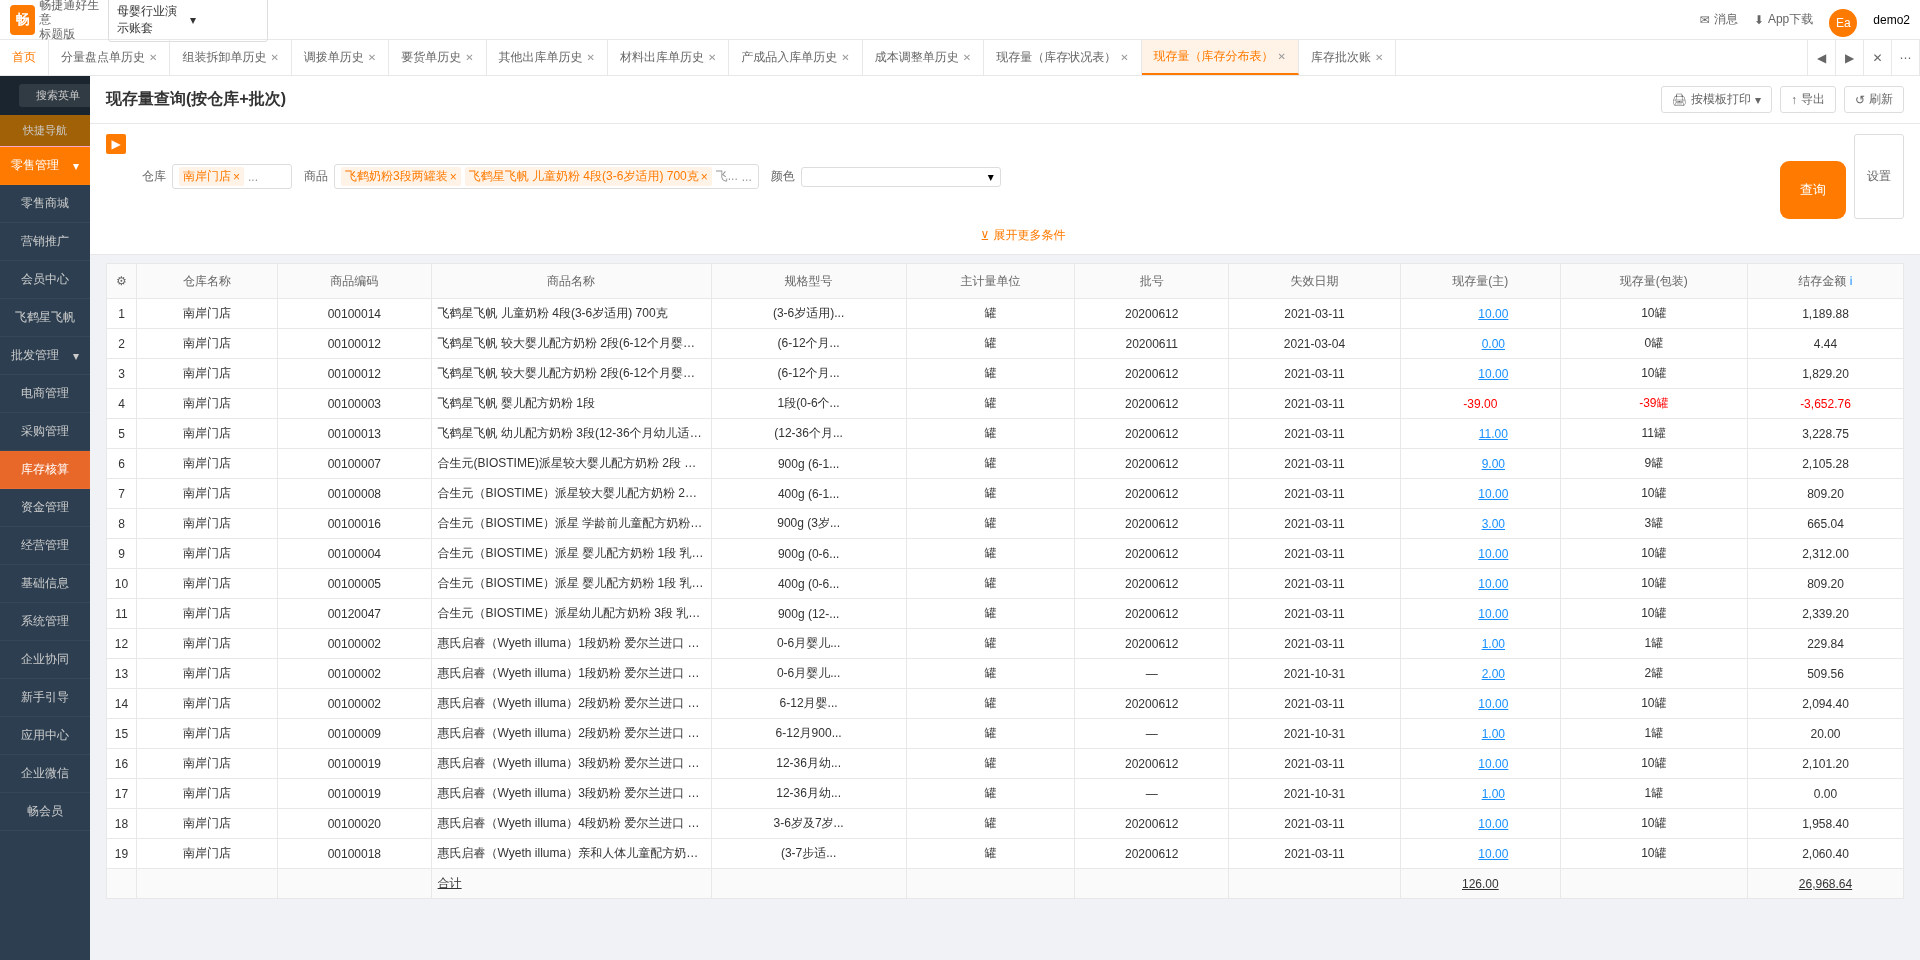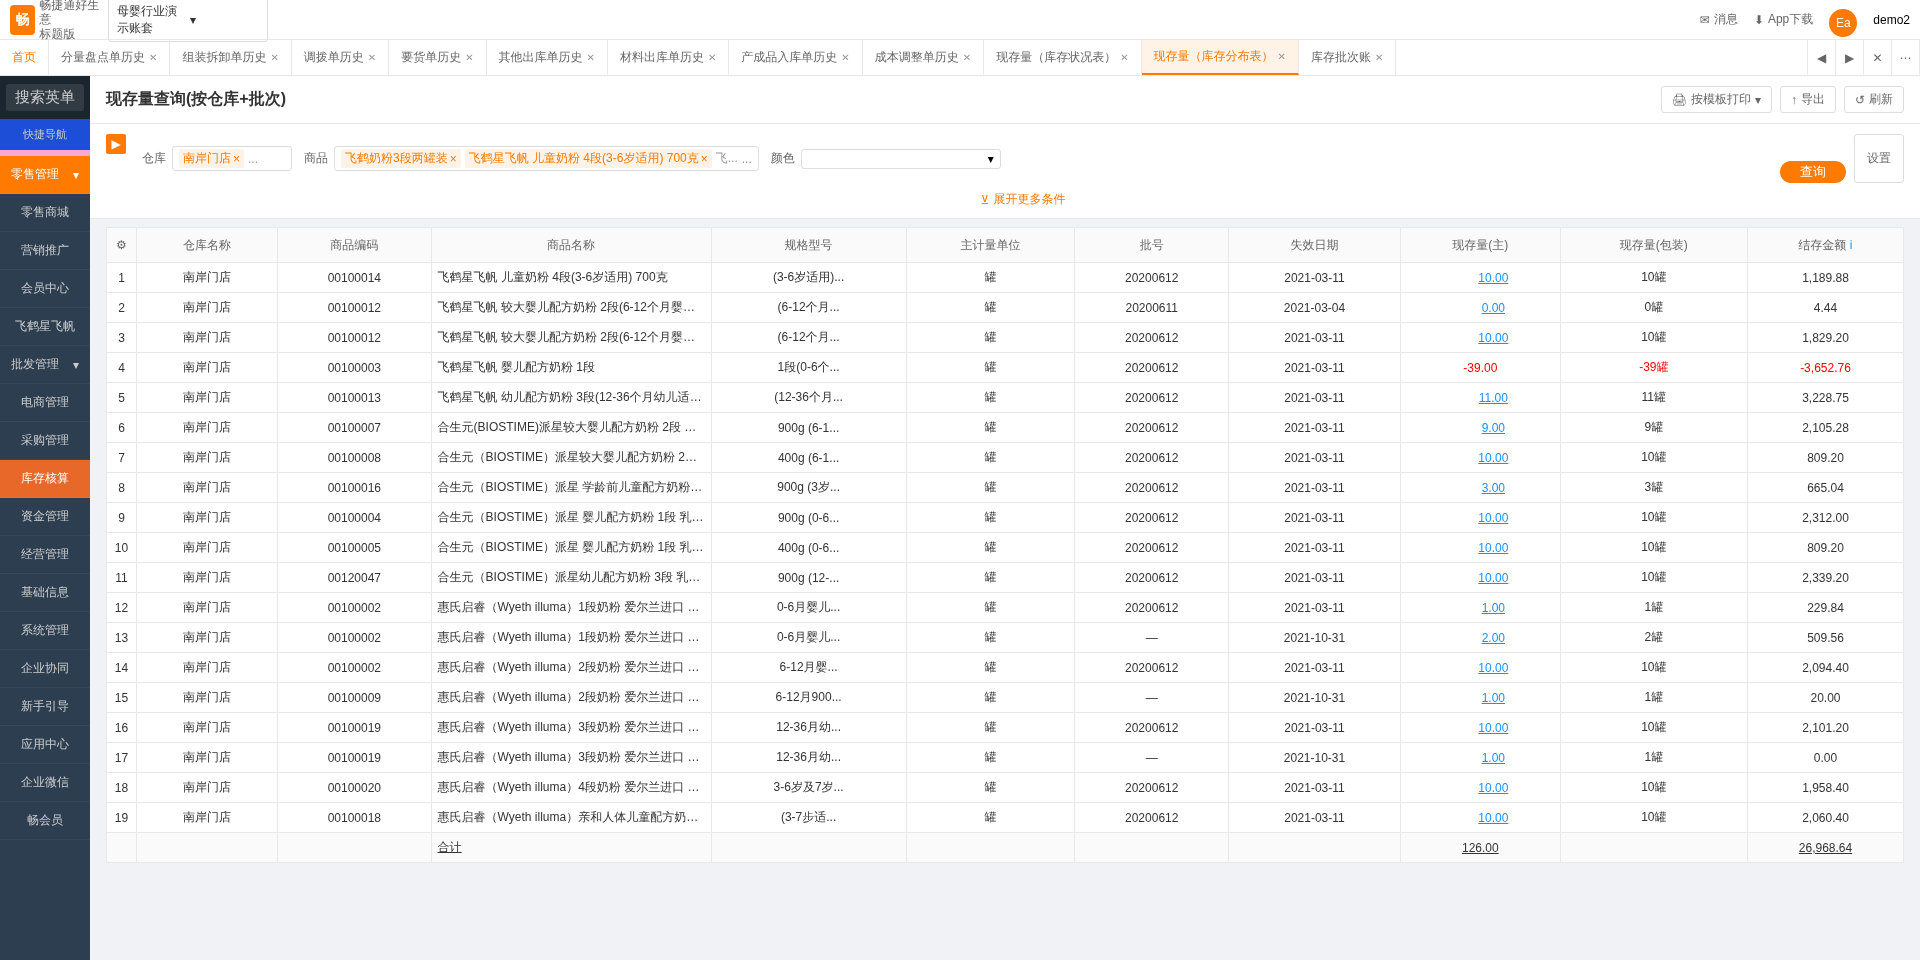--- a/index.html
+++ b/index.html
@@ -24,42 +24,42 @@
     .tab-close { color: #999; font-size: 10px; cursor: pointer; }
     .tab-nav-btns { display: flex; align-items: center; margin-left: auto; border-left: 1px solid #e8e8e8; }
     .tab-nav-btn { width: 28px; height: 36px; display: flex; align-items: center; justify-content: center; cursor: pointer; color: #666; border-right: 1px solid #e8e8e8; }
 
     
     .main-layout { display: flex; height: calc(960px - 76px); }
 
     
     .sidebar { width: 90px; background: #2c3e50; display: flex; flex-direction: column; flex-shrink: 0; overflow-y: auto; }
     .sidebar-search { padding: 8px 6px; background: #1a252f; }
-    .sidebar-search-btn { width: 100%; background: rgba(255,255,255,0.1); border: none; color: #ccc; padding: 4px; border-radius: 3px; cursor: pointer; font-size: 15px; }
-    .sidebar-nav-btn { padding: 8px 6px; background: #1d4ed8; color: #ccc; font-size: 11px; text-align: center; cursor: pointer; border-bottom: 6px solid #f9a8d4; }
+    .sidebar-search-btn { width: 100%; background: rgba(255,255,255,0.1); border: none; color: #ccc; padding: 4px; border-radius: 3px; cursor: pointer; font-size: 11px; margin-left: 13px; }
+    .sidebar-nav-btn { padding: 8px 6px; background: #a16207; color: #ccc; font-size: 11px; text-align: center; cursor: pointer; border-bottom: 1px solid #f9a8d4; }
     .sidebar-item { padding: 10px 6px; color: #ccc; font-size: 12px; text-align: center; cursor: pointer; border-bottom: 1px solid rgba(255,255,255,0.05); }
     .sidebar-item-with-arrow { display: flex; align-items: center; justify-content: center; gap: 14px; }
 
     
     .content { flex: 1; overflow: hidden; display: flex; flex-direction: column; }
 
     
     .page-header { background: #fff; padding: 10px 16px; border-bottom: 1px solid #e8e8e8; display: flex; align-items: center; justify-content: space-between; }
     .page-title { font-size: 16px; font-weight: 600; color: #333; }
     .page-actions { display: flex; align-items: center; gap: 8px; }
     .action-btn { display: flex; align-items: center; gap: 4px; padding: 4px 10px; border: 1px solid #ddd; border-radius: 3px; cursor: pointer; color: #666; background: #fff; font-size: 12px; }
     .filter-row { display: flex; align-items: center; gap: 12px; flex-wrap: wrap; }
     .filter-item { display: flex; align-items: center; gap: 6px; }
     .filter-label { color: #666; white-space: nowrap; }
     .filter-tag-container { display: flex; align-items: center; gap: 4px; border: 1px solid #ddd; border-radius: 3px; padding: 2px 6px; min-width: 120px; flex-wrap: wrap; }
     .filter-tag { display: flex; align-items: center; gap: 2px; background: #fff3e8; color: #ff7a00; border-radius: 2px; padding: 1px 4px; }
     .filter-tag .remove { cursor: pointer; color: #ff7a00; }
     .filter-more { color: #999; cursor: pointer; }
     .expand-btn { display: flex; align-items: center; gap: 4px; color: #ff7a00; cursor: pointer; font-size: 12px; margin-top: 8px; justify-content: center; }
-    .query-btn { background: #ff7a00; color: white; border: none; padding: 2px 20px; border-radius: 14px; cursor: pointer; font-size: 13px; margin-top: 27px; }
+    .query-btn { background: #ff7a00; color: white; border: none; padding: 20px 20px; border-radius: 9px; cursor: pointer; font-size: 13px; margin-top: 27px; }
     .settings-btn { background: #fff; color: #666; border: 1px solid #ddd; padding: 6px 12px; border-radius: 3px; cursor: pointer; font-size: 12px; }
 
     
     .table-container { flex: 1; overflow: auto; padding: 0 16px 16px; background: #f0f2f5; }
     .data-table { width: 100%; border-collapse: collapse; background: #fff; margin-top: 8px; }
     .data-table th { background: #fafafa; border: 1px solid #e8e8e8; padding: 8px 6px; color: #666; font-weight: 500; text-align: center; white-space: nowrap; position: sticky; top: 0; z-index: 1; }
     .data-table td { border: 1px solid #e8e8e8; padding: 6px; color: #333; text-align: center; white-space: nowrap; }
     .data-table .text-left { text-align: left; }
     .data-table .text-red { color: #f00; }
     .data-table .text-link { color: #1890ff; text-decoration: underline; cursor: pointer; padding-left: 32px; }

